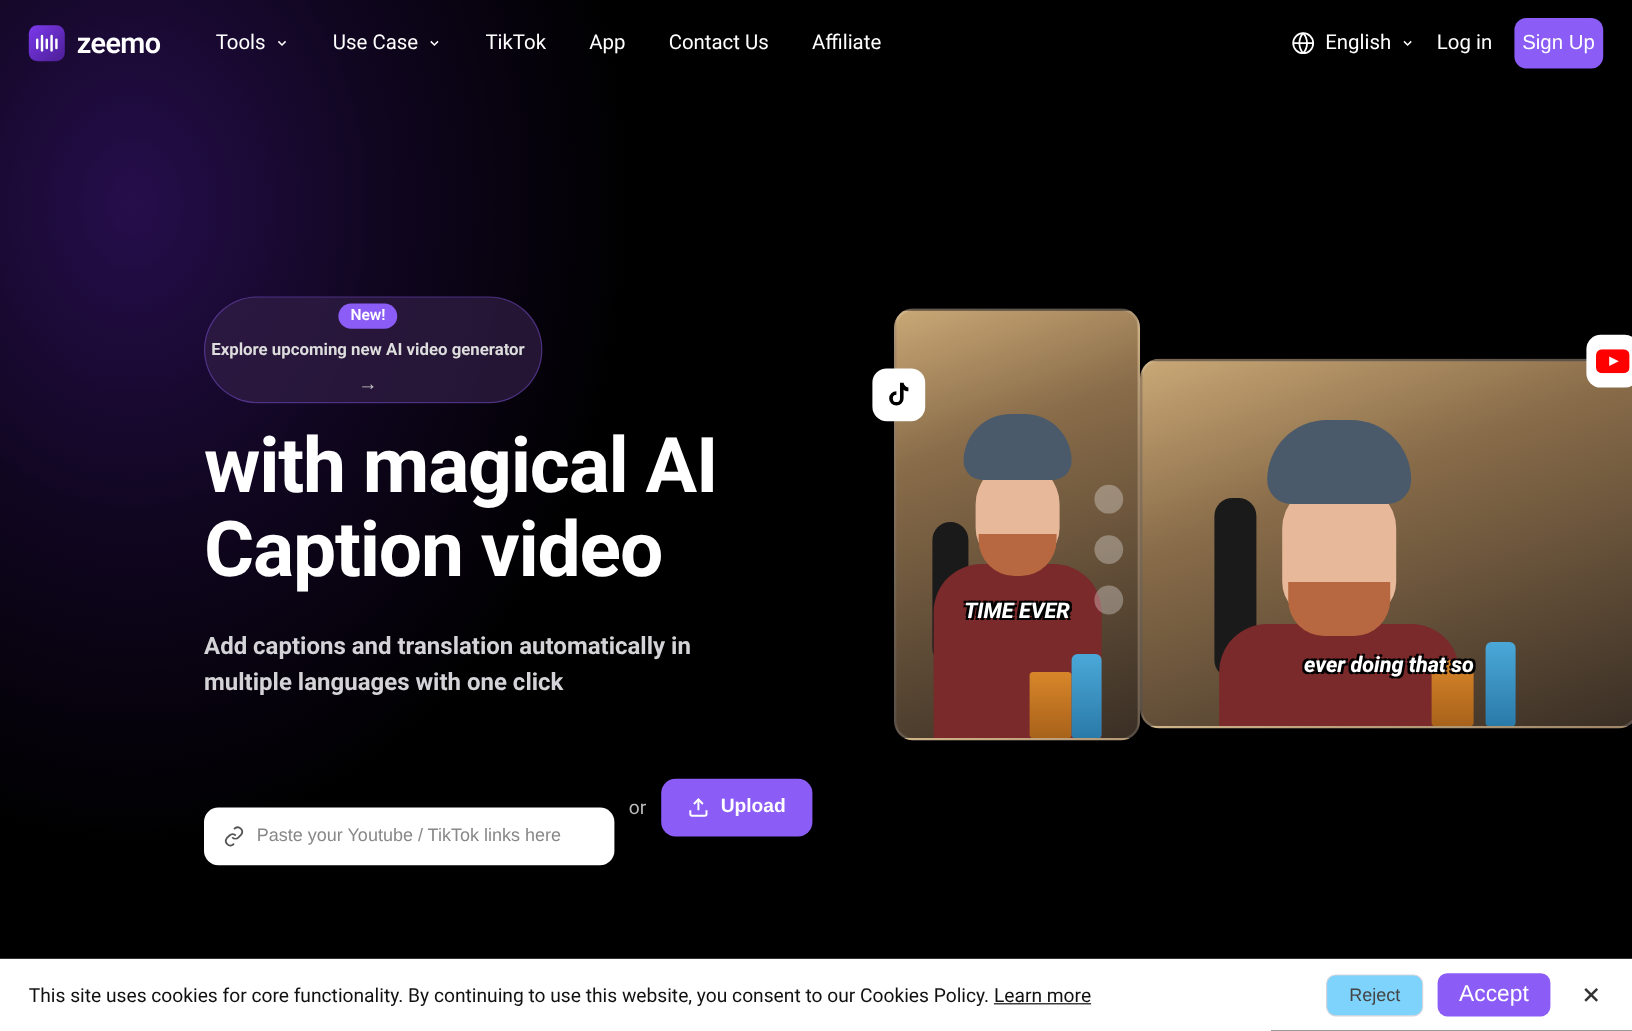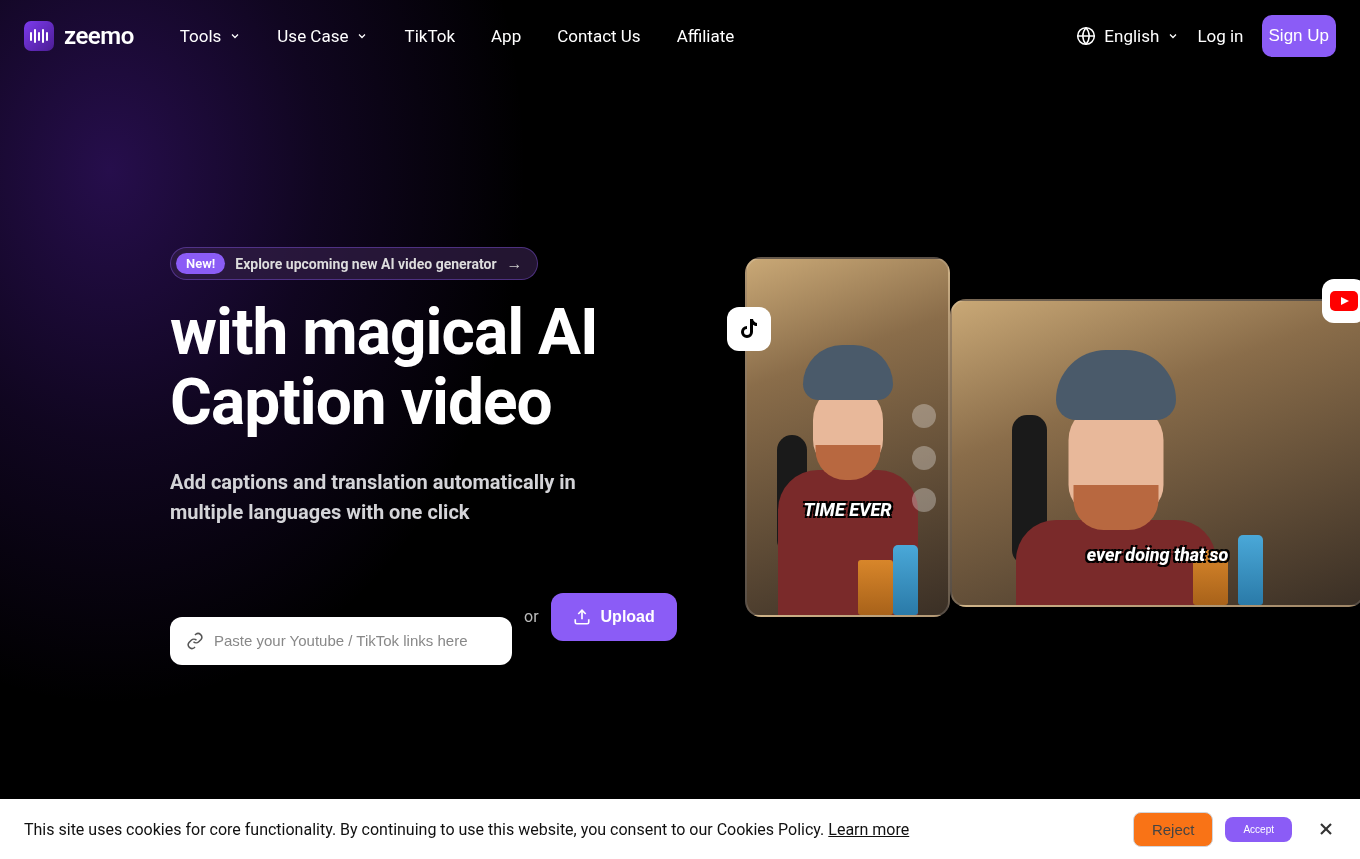--- a/index.html
+++ b/index.html
@@ -131,20 +131,21 @@
 .badge {
   display: inline-flex;
   align-items: center;
   gap: 10px;
   background: rgba(50, 30, 70, 0.7);
   border: 1px solid rgba(139, 92, 246, 0.4);
   border-radius: 999px;
   padding: 5px 14px 5px 5px;
   font-size: 14px;
   cursor: pointer;
+  flex-direction: column;
 }
 .badge-pill {
   background: #8b5cf6;
   color: #fff;
   padding: 3px 10px;
   border-radius: 999px;
   font-size: 13px;
   font-weight: 600;
 }
 .badge-text {
@@ -409,35 +410,35 @@
 .cookie-text a {
   color: #111;
   text-decoration: underline;
 }
 .cookie-actions {
   display: flex;
   align-items: center;
   gap: 12px;
 }
 .reject-btn {
-  background: #f97316;
+  background: #7dd3fc;
   border: 1px solid #d1d5db;
   color: #444;
   padding: 8px 18px;
   border-radius: 8px;
   font-size: 15px;
   cursor: pointer;
 }
 .accept-btn {
   background: #8b5cf6;
   border: none;
   color: #fff;
   padding: 7px 18px;
   border-radius: 8px;
-  font-size: 10px;
+  font-size: 19px;
   font-weight: 500;
   cursor: pointer;
 }
 .close-cookie {
   width: 20px;
   height: 20px;
   cursor: pointer;
   margin-left: 12px;
 }
 </style>

